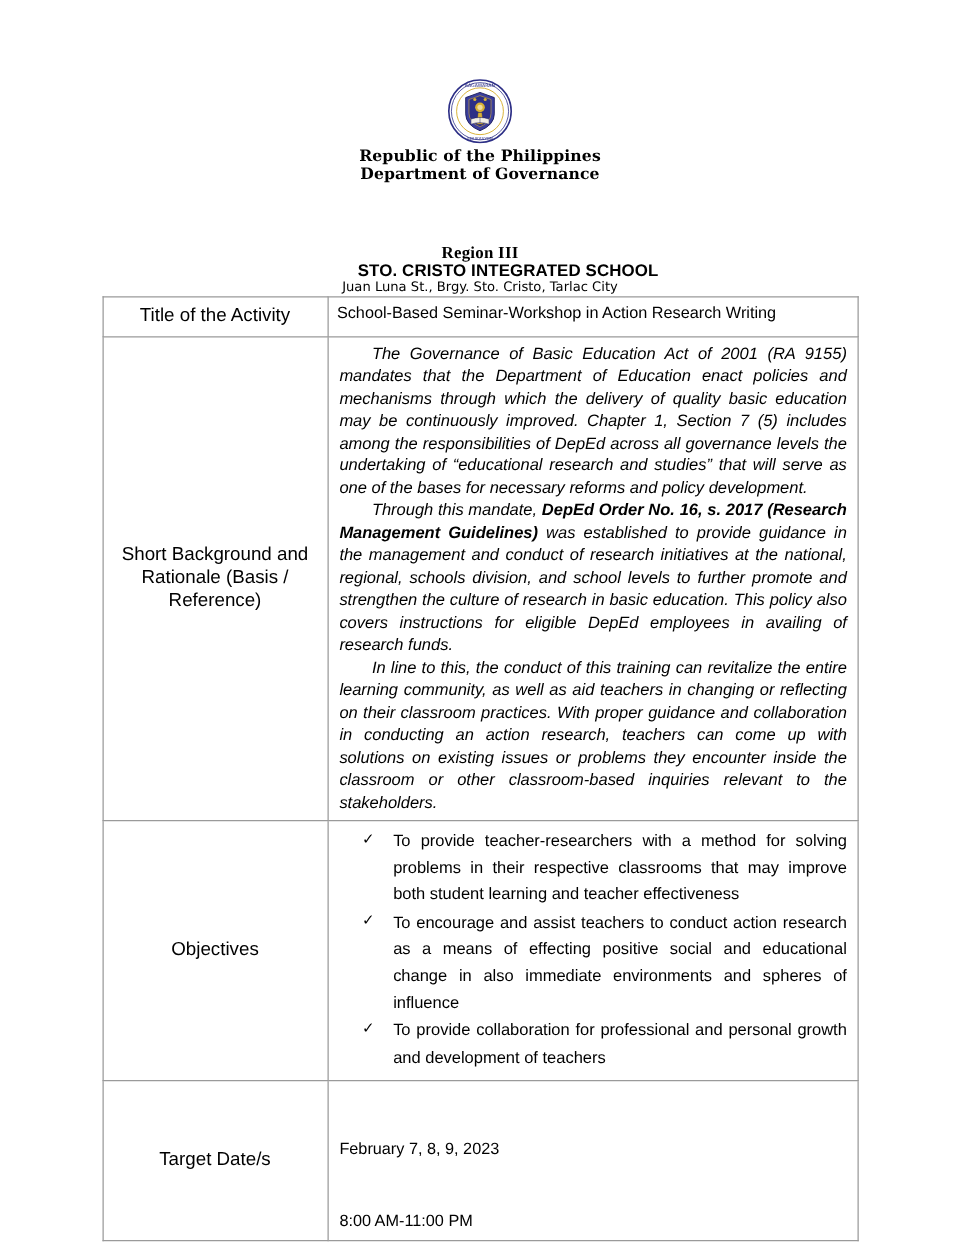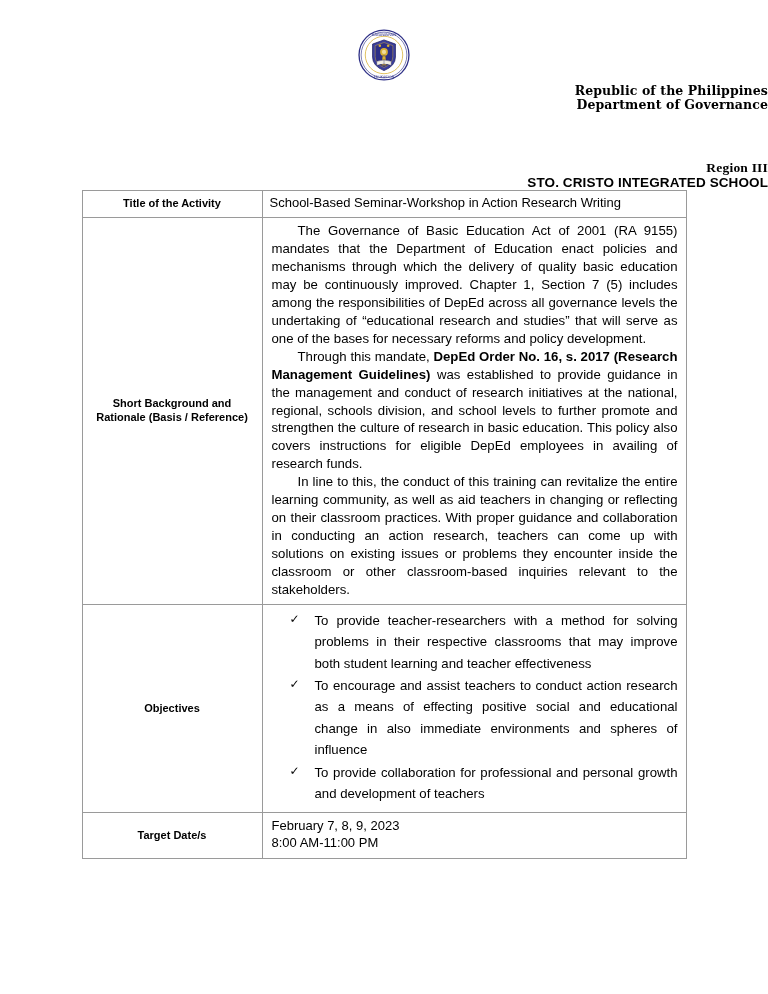--- a/index.html
+++ b/index.html
@@ -19,22 +19,22 @@
   .page {
     width: 768px;
     height: 994px;
     position: relative;
     background: #ffffff;
     box-sizing: border-box;
   }
 
   
   .letterhead {
-    text-align: right;
-    padding-top: 26px;
+    text-align: center;
+    padding-top: 60px;
   }
 
   .seal-wrap {
     display: flex;
     justify-content: center;
     align-items: center;
     height: 58px;
   }
 
   .seal {
@@ -114,22 +114,22 @@
   }
 
   .col-label {
     width: 180px;
   }
 
   .label-cell {
     text-align: center;
     vertical-align: middle !important;
     font-family: "Liberation Sans", sans-serif;
-    font-weight: bold;
-    font-size: 11px;
+    font-weight: normal;
+    font-size: 15px;
     line-height: 1.25;
     padding: 6px 8px !important;
     margin-top: 22px;
   }
 
   .value-cell {
     padding: 4px 6px 5px 7px !important;
     font-family: "Liberation Sans", sans-serif;
     font-size: 13px;
     line-height: 1.25;
@@ -141,20 +141,21 @@
     font-size: 13.2px;
     line-height: 1.36;
     text-align: justify;
     text-justify: inter-word;
   }
 
   .body-cell p {
     margin: 0;
     text-indent: 26px;
     text-align: justify;
+    font-style: italic;
   }
 
   .body-cell p:last-child {
     text-align: justify;
   }
 
   .objectives-cell {
     padding: 5px 8px 7px 9px !important;
     font-family: "Liberation Sans", sans-serif;
     font-size: 13.2px;
@@ -186,20 +187,21 @@
 
   .date-cell {
     padding: 5px 6px 6px 9px !important;
     font-family: "Liberation Sans", sans-serif;
     font-size: 13px;
     line-height: 1.3;
   }
 
   .date-cell div {
     white-space: pre;
+    margin-top: 41px;
   }
 </style>
 </head>
 <body>
 
 <div class="page">
 
   <div class="letterhead">
 
     <div class="seal-wrap">
@@ -226,20 +228,21 @@
 
         <circle cx="42" cy="32" r="2.4" fill="#d8b135"></circle>
         <circle cx="58" cy="32" r="2.4" fill="#d8b135"></circle>
       </svg>
     </div>
 
     <div class="lh-line lh-oldenglish">Republic of the Philippines</div>
     <div class="lh-line lh-oldenglish">Department of Governance</div>
     <div class="lh-line lh-region">Region III</div>
     <div class="lh-line lh-school">STO. CRISTO INTEGRATED SCHOOL</div>
+    <div class="lh-line lh-address">Juan Luna St., Brgy. Sto. Cristo, Tarlac City</div>
   </div>
 
 
   <table class="proposal-table">
     <colgroup>
       <col class="col-label">
       <col>
     </colgroup>
     <tbody>
 

